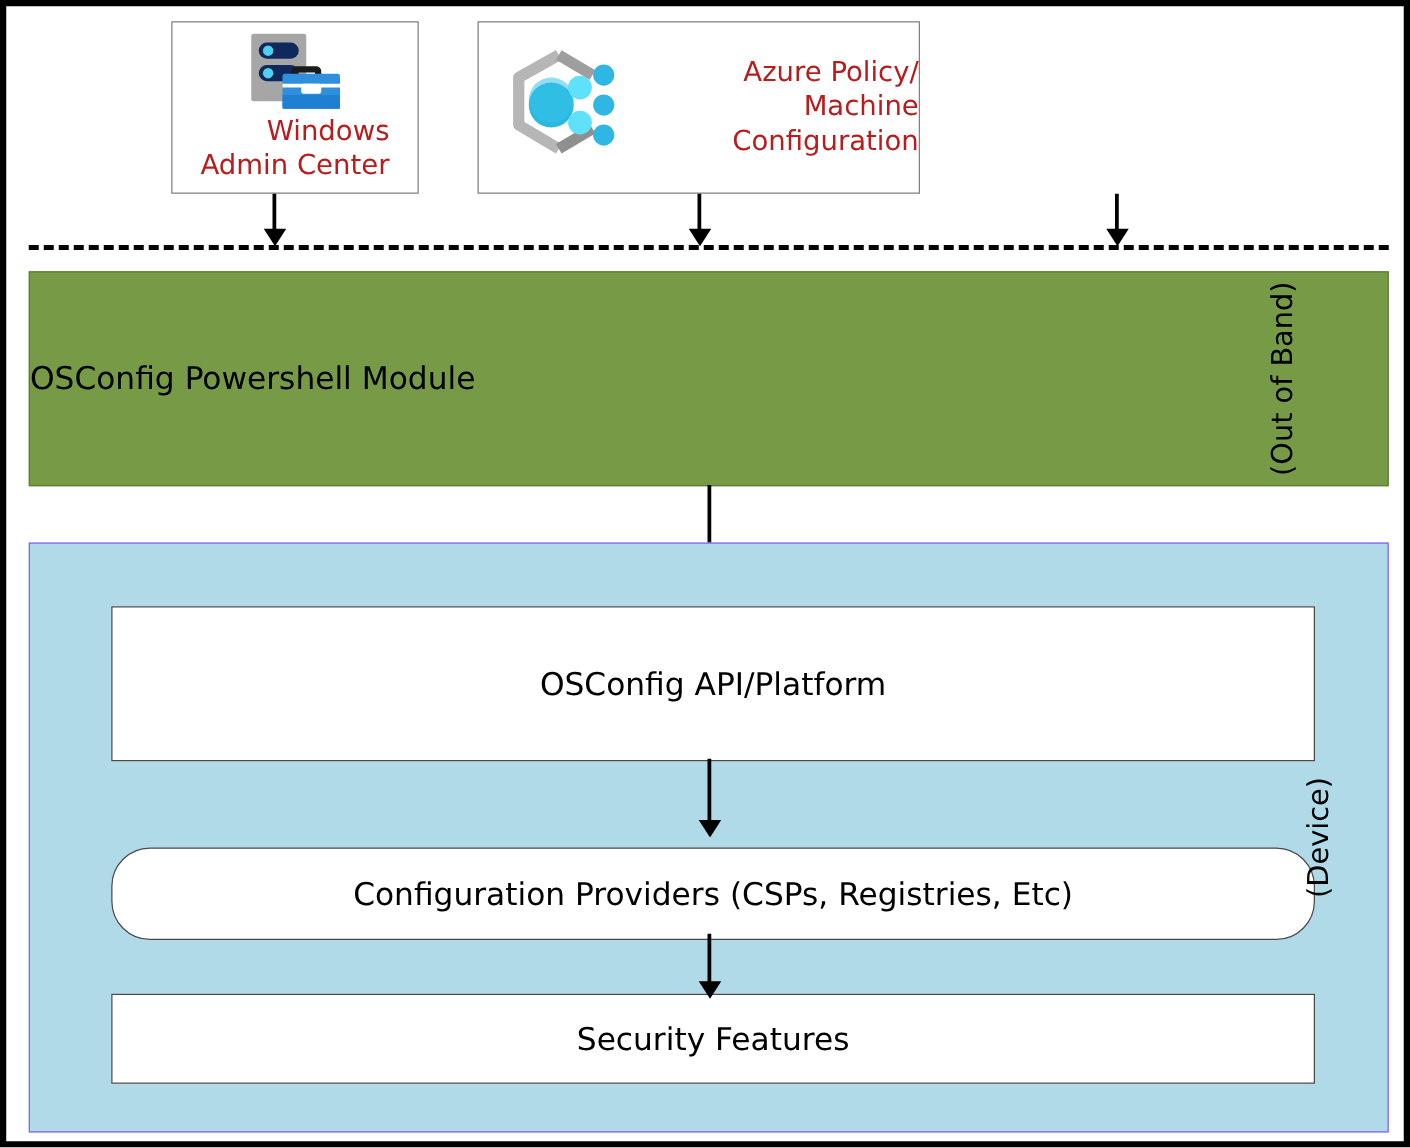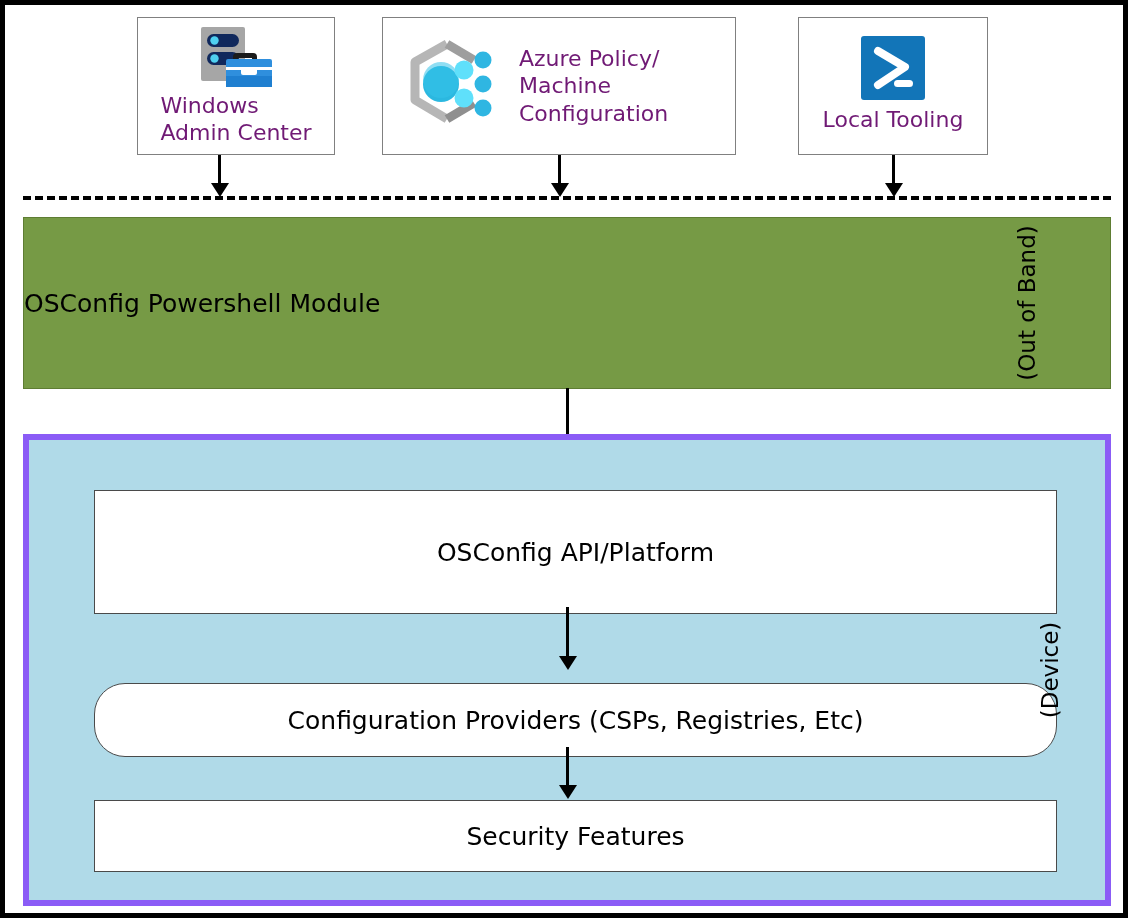--- a/index.html
+++ b/index.html
@@ -27,23 +27,23 @@
     position: absolute;
     box-sizing: border-box;
     background: #ffffff;
     border: 1px solid #808080;
     display: flex;
     flex-direction: column;
     align-items: center;
     justify-content: center;
   }
   .tool-label {
-    text-align: left;
+    text-align: right;
     font-size: 22px;
-    color: #701a75;
+    color: #b91c1c;
     line-height: 1.25;
     white-space: pre-line;
   }
 
   
   #wac-box  { left: 132px;  top: 12px;  width: 198px; height: 138px; }
   #wac-box .icon-wrap { height: 62px; margin-bottom: 4px; }
 
   
   #azure-box {
@@ -129,21 +129,21 @@
 
   
   #device-region {
     position: absolute;
     left: 18px;
     top: 429px;
     width: 1088px;
     height: 472px;
     box-sizing: border-box;
     background: #b0dae8;
-    border: 6px solid #8b5cf6;
+    border: 1px solid #8b5cf6;
   }
   .device-box {
     position: absolute;
     box-sizing: border-box;
     background: #ffffff;
     border: 1px solid #4a4a4a;
     display: flex;
     align-items: center;
     justify-content: center;
     font-size: 25px;
@@ -191,30 +191,20 @@
         <circle cx="82" cy="26" r="8.5" fill="#2fb6e2"></circle>
         <circle cx="82" cy="50" r="8.5" fill="#2fb6e2"></circle>
         <circle cx="82" cy="74" r="8.5" fill="#2fb6e2"></circle>
       </svg>
     </span>
     <div class="tool-label">Azure Policy/
 Machine
 Configuration</div>
   </div>
 
-  <div class="tool-box" id="local-box">
-    <span class="icon-wrap">
-      <svg width="64" height="64" viewBox="0 0 64 64" aria-hidden="true">
-        <rect x="0" y="0" width="64" height="64" rx="3" fill="#1275b8"></rect>
-        <path d="M17 15 L44 31 L17 49" fill="none" stroke="#ffffff" stroke-width="8" stroke-linecap="round" stroke-linejoin="round"></path>
-        <rect x="33" y="44" width="19" height="7" rx="3.5" fill="#ffffff"></rect>
-      </svg>
-    </span>
-    <div class="tool-label">Local Tooling</div>
-  </div>
 
   <div class="arrow" id="arrow-wac"></div>
   <div class="arrow" id="arrow-azure"></div>
   <div class="arrow" id="arrow-local"></div>
 
   <div id="dashed-divider"></div>
 
   <div id="oob-band">
     <div id="oob-title">OSConfig Powershell Module</div>
     <div class="vert-label">(Out of Band)</div>

